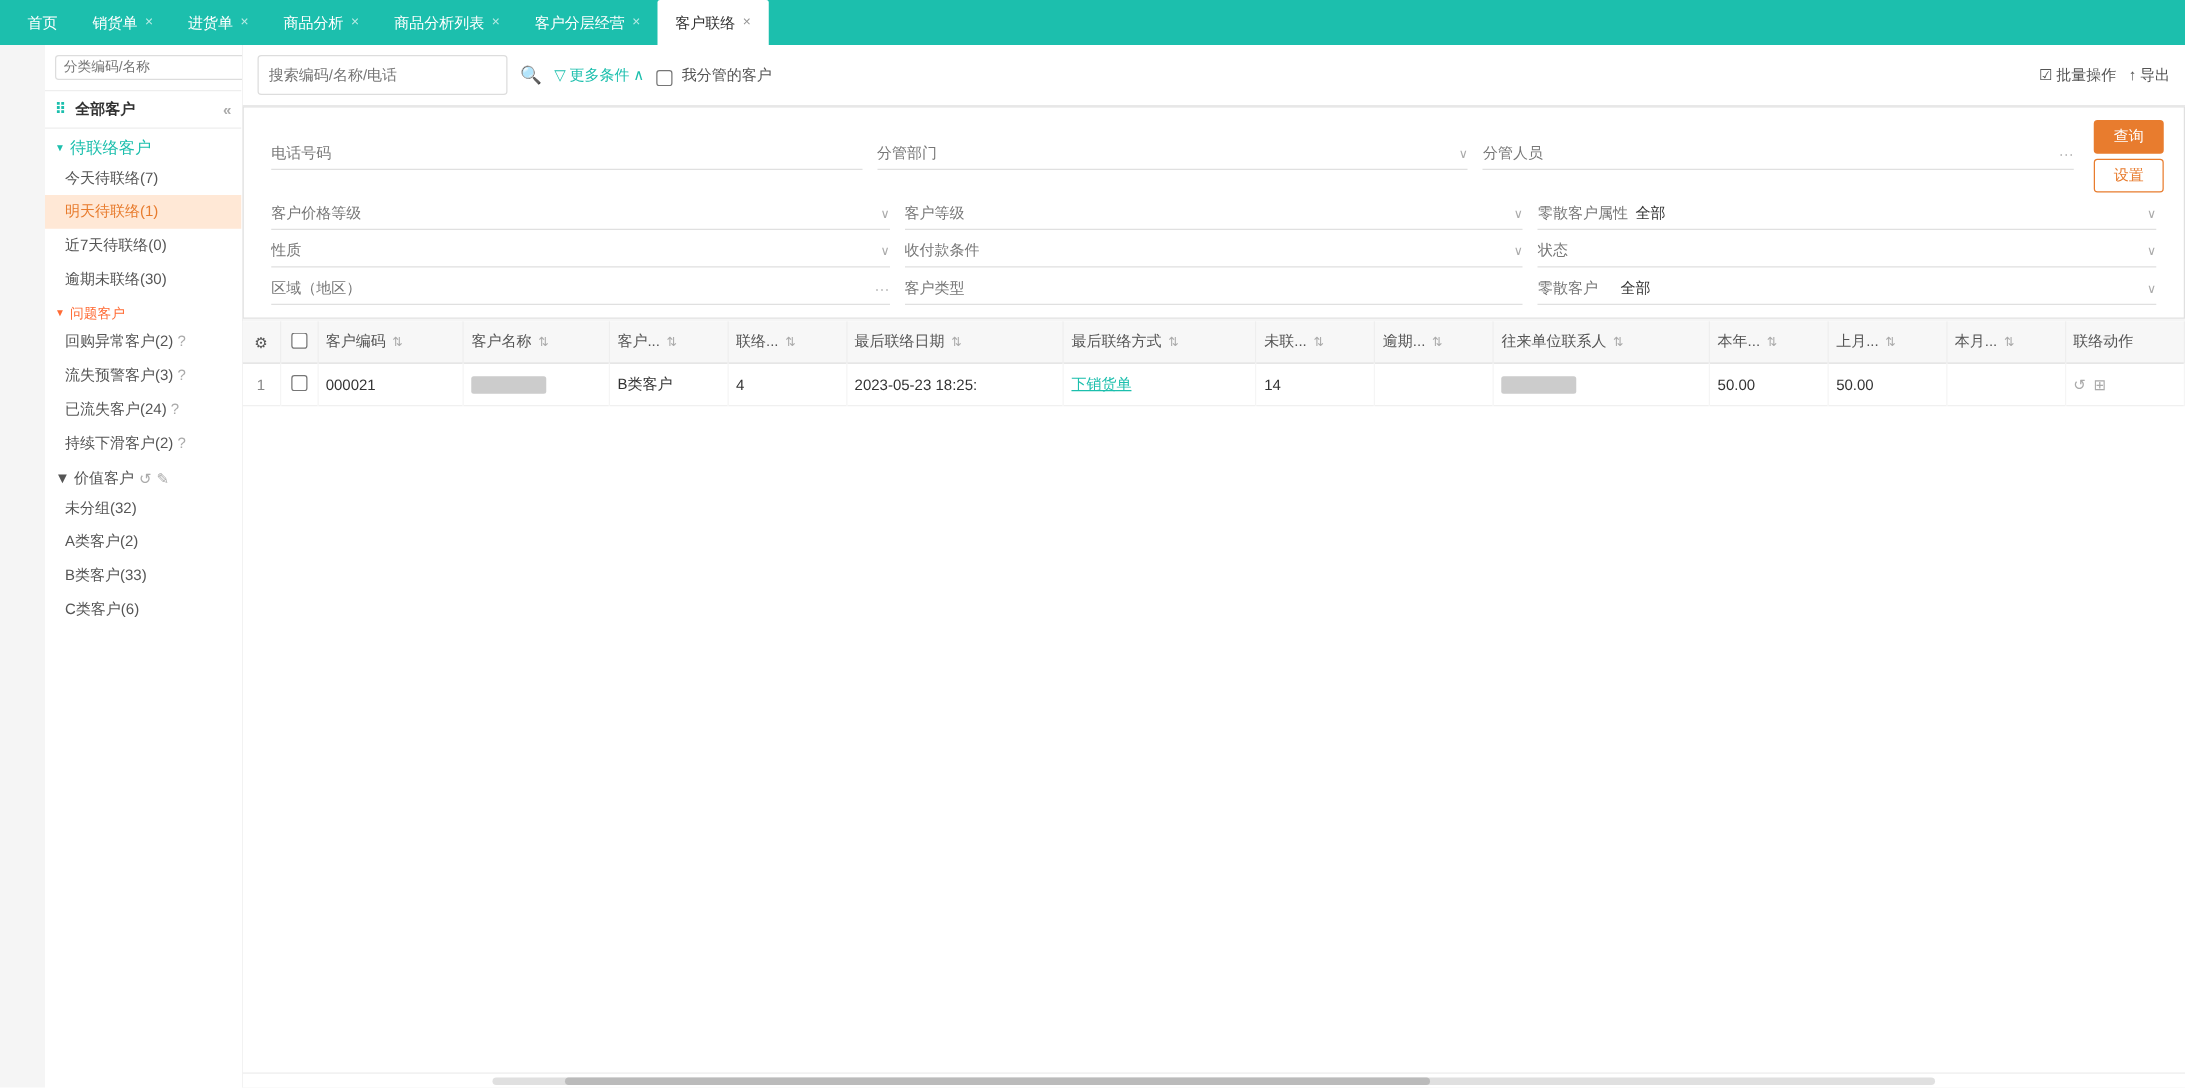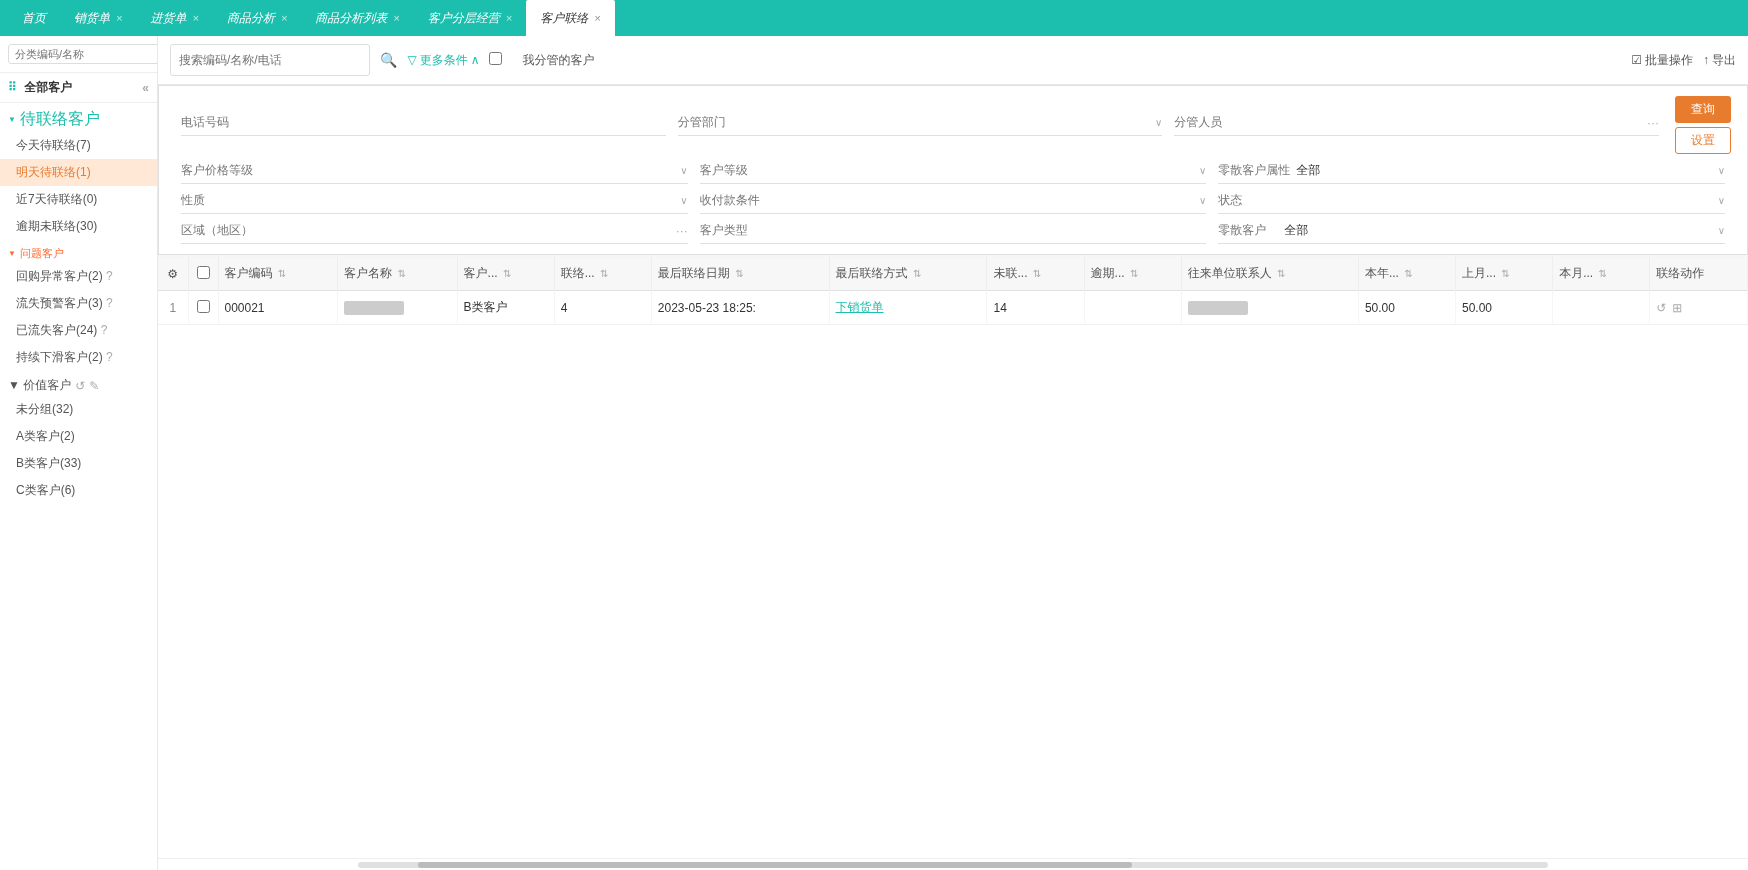--- a/index.html
+++ b/index.html
@@ -5,41 +5,41 @@
     * { box-sizing: border-box; margin: 0; padding: 0; font-family: 'Microsoft YaHei', Arial, sans-serif; font-size: 12px; }
     body { background: #f5f5f5; min-width: 1748px; }
 
     
     .top-nav {
       background: #1cbfad;
       height: 36px;
       display: flex;
       align-items: flex-end;
       padding: 0 8px;
-      font-style: italic;
     }
     .nav-item {
       color: #fff;
       padding: 0 14px;
       height: 36px;
       display: flex;
       align-items: center;
       cursor: pointer;
       font-size: 13px;
       white-space: nowrap;
     }
     .nav-item.active { background: #fff; color: #333; border-radius: 2px 2px 0 0; }
     .nav-item .close-x { margin-left: 6px; font-size: 11px; opacity: 0.7; }
     .nav-item.active .close-x { color: #666; }
 
     
     .main-layout {
       display: flex;
       height: calc(100vh - 36px);
       min-height: 834px;
+      margin-left: 36px;
     }
 
     
     .sidebar {
       width: 158px;
       background: #fff;
       border-right: 1px solid #e8e8e8;
       overflow-y: auto;
       flex-shrink: 0;
     }
@@ -65,21 +65,21 @@
       padding: 6px 8px;
       font-weight: bold;
       font-size: 12px;
       color: #333;
       border-bottom: 1px solid #eee;
       cursor: pointer;
     }
     .sidebar-all-customers .collapse-icon { color: #aaa; font-size: 12px; }
     .sidebar-group-label {
       color: #1cbfad;
-      font-size: 16px;
+      font-size: 13px;
       padding: 6px 8px 2px 8px;
       display: flex;
       align-items: center;
       text-align: center;
     }
     .sidebar-group-label::before {
       content: '▼';
       font-size: 8px;
       margin-right: 4px;
     }
@@ -138,22 +138,22 @@
     .more-conditions-btn {
       color: #1cbfad;
       cursor: pointer;
       font-size: 12px;
       display: flex;
       align-items: center;
       gap: 3px;
     }
     .checkbox-label {
       display: flex;
-      align-items: flex-start;
-      gap: 20px;
+      align-items: flex-end;
+      gap: 7px;
       color: #555;
       cursor: pointer;
     }
     .spacer { flex: 1; }
     .batch-op-btn, .export-btn {
       color: #555;
       cursor: pointer;
       font-size: 12px;
       display: flex;
       align-items: center;

